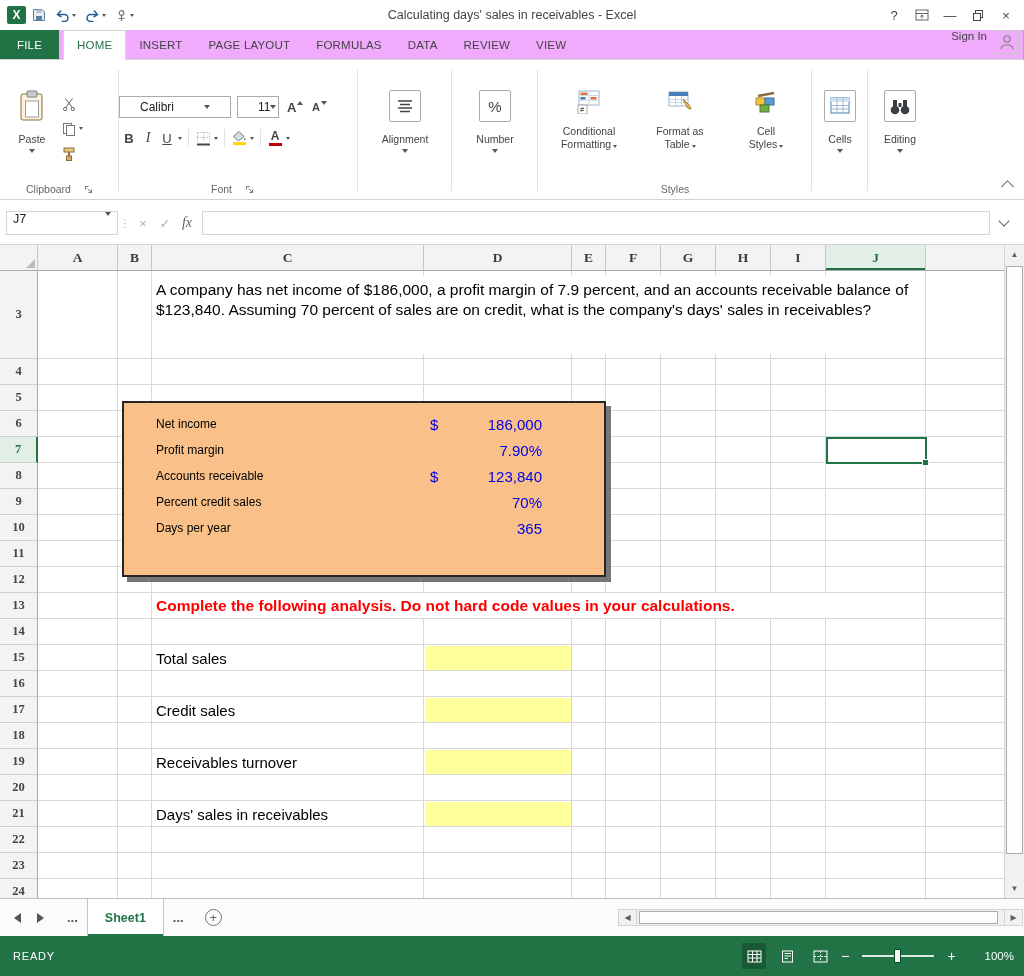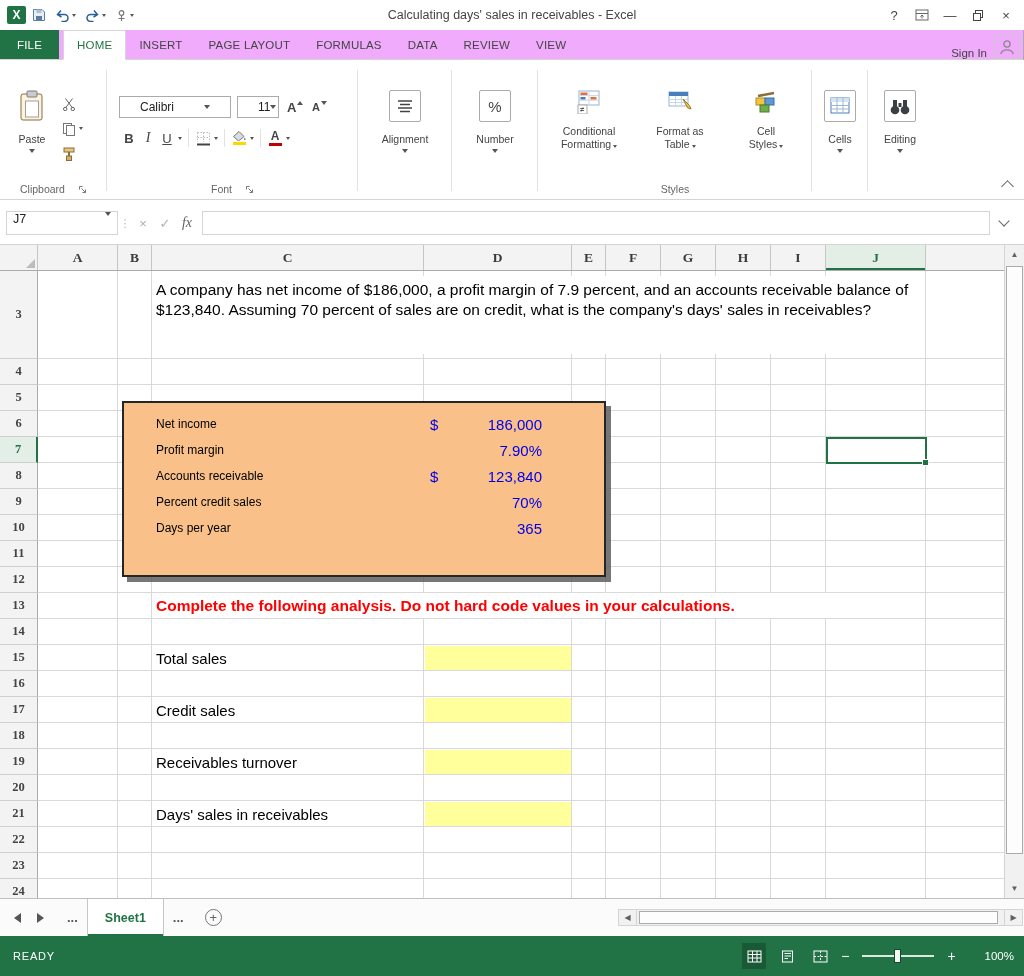--- a/index.html
+++ b/index.html
@@ -14,21 +14,21 @@
   .app-title{position:absolute;left:0;right:0;text-align:center;font-size:12.5px;color:#444;}
   .win-controls{margin-left:auto;display:flex;align-items:center;gap:2px;padding-right:5px;z-index:2;}
   .wbtn{min-width:26px;height:22px;display:flex;align-items:center;justify-content:center;color:#444;font-size:13px;}
   .excel-logo{width:19px;height:18px;background:#217346;border-radius:2px;color:#fff;font-weight:bold;font-size:12px;display:flex;align-items:center;justify-content:center;}
 
   
   .tabs-row{position:absolute;top:30px;left:0;right:1px;height:30px;background:#f0abfc;border-bottom:1px solid #d4d4d4;display:flex;align-items:stretch;}
   .tab{display:flex;align-items:center;padding:0 13px;font-size:11.5px;color:#444;letter-spacing:.2px;}
   .tab.file{background:#217346;color:#fff;padding:0 17px;margin-right:4px;}
   .tab.active{border:1px solid #d4d4d4;border-bottom:1px solid #fff;margin-bottom:-1px;color:#217346;background:#fff;}
-  .signin{margin-left:auto;display:flex;align-items:flex-end;gap:8px;padding-right:4px;font-size:11.5px;color:#444;}
+  .signin{margin-left:auto;display:flex;align-items:flex-start;gap:8px;padding-right:4px;font-size:11.5px;color:#444;}
   .person-box{width:24px;height:24px;border:1px solid #c9c9c9;display:flex;align-items:center;justify-content:center;}
 
   
   .ribbon{position:absolute;top:60px;left:0;right:0;height:140px;background:#fff;border-bottom:1px solid #d4d4d4;font-size:10.5px;color:#444;}
   .grp{position:absolute;top:0;bottom:0;}
   .grp-label{position:absolute;bottom:4px;left:0;right:0;display:flex;align-items:center;justify-content:center;gap:13px;color:#666;}
   .vsep{position:absolute;top:10px;bottom:8px;width:1px;background:#e2e2e2;}
   .tri{width:0;height:0;border-left:3.5px solid transparent;border-right:3.5px solid transparent;border-top:4px solid #555;display:inline-block;}
   .tri.sm{border-left-width:2.5px;border-right-width:2.5px;border-top-width:3px;}
   .bigbtn{position:absolute;display:flex;flex-direction:column;align-items:center;}
@@ -194,21 +194,21 @@
         <svg width="18" height="18">
             <circle cx="9" cy="6" r="3.1" fill="none" stroke="#8a8a8a" stroke-width="1.3"></circle>
             <path d="M2.8 16 a6.3 5 0 0 1 12.4 0" fill="none" stroke="#8a8a8a" stroke-width="1.3"></path>
           </svg>
       </span>
     </div>
   </div>
 
   <div class="ribbon">
 
-    <div class="grp" style="left:0;width:107px;">
+    <div class="grp" style="left:0;width:119px;">
       <div class="bigbtn" style="left:8px;top:30px;width:48px;">
         <svg width="26" height="32">
             <rect x="2" y="4" width="21" height="26" rx="2" fill="#fdf3dd" stroke="#8a6d3b"></rect>
             <rect x="8" y="1" width="10" height="6" rx="1" fill="#c8ccd0" stroke="#7a7e82"></rect>
             <rect x="6.5" y="11" width="13" height="16" fill="#fff" stroke="#9aa0a6"></rect>
           </svg>
         <div class="bb-label"><span>Paste</span></div>
         <span class="tri" style="margin-top:3px;"></span>
       </div>
       <div class="smallcol" style="left:62px;top:36px;">

